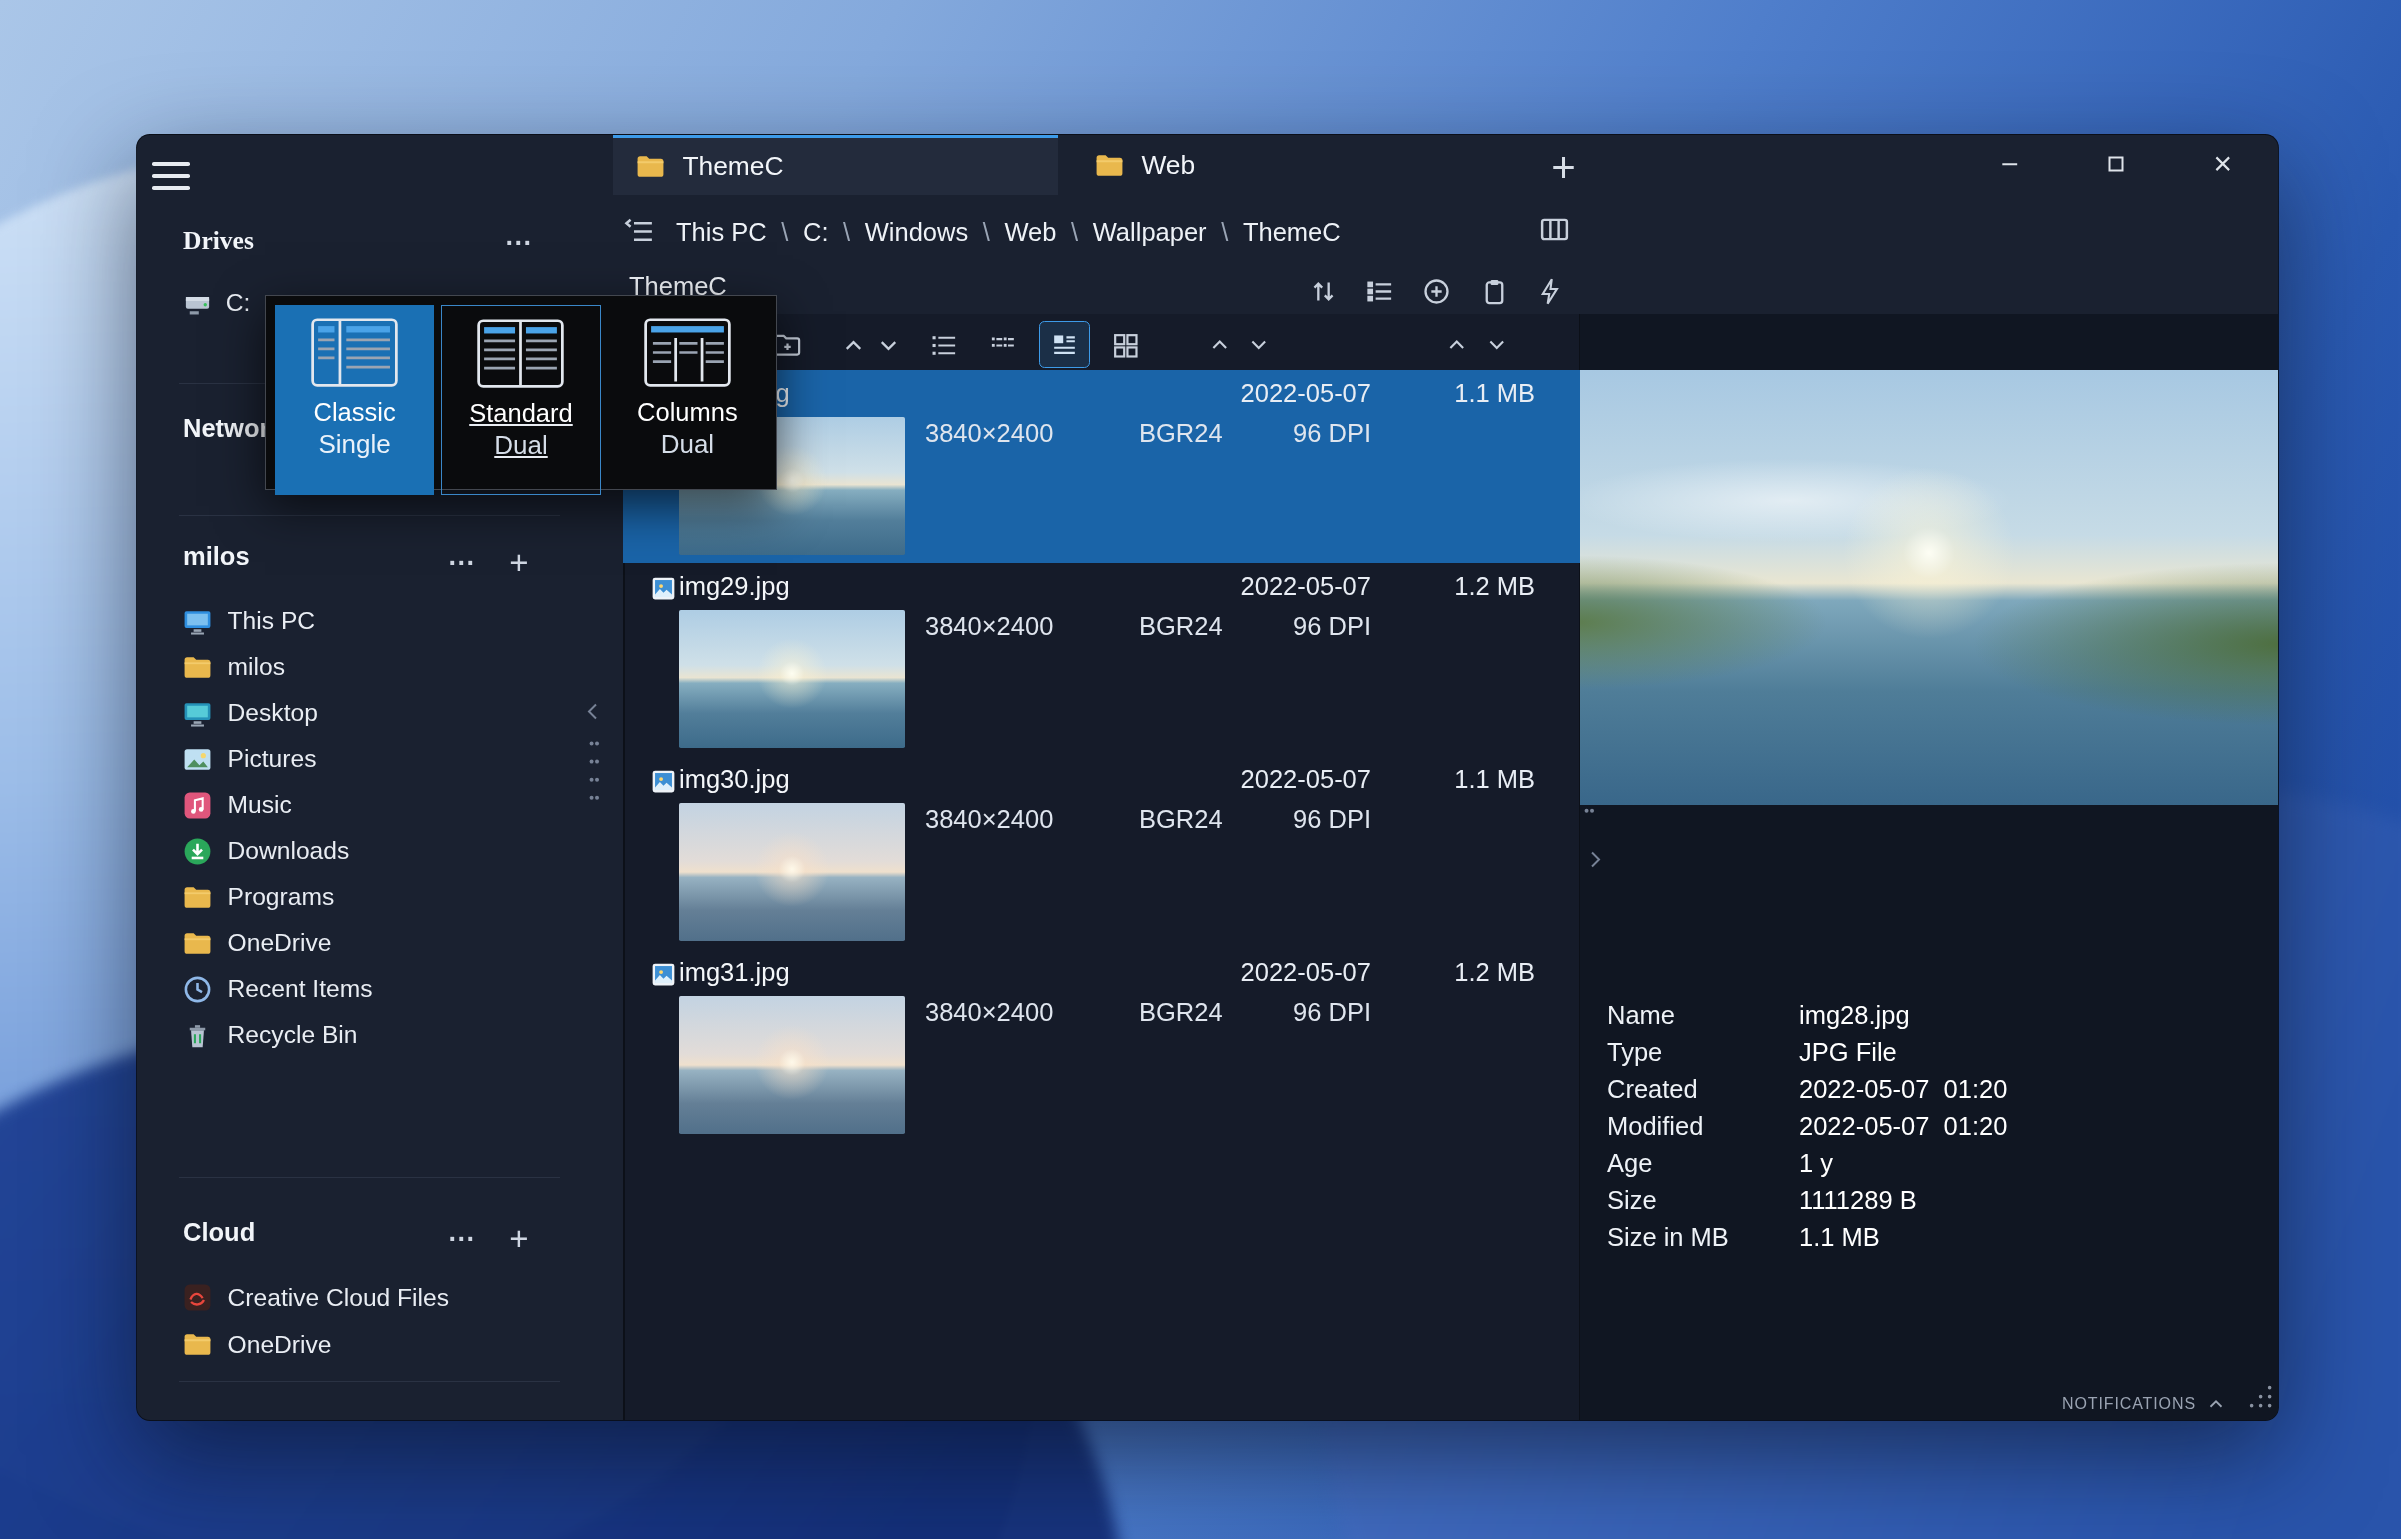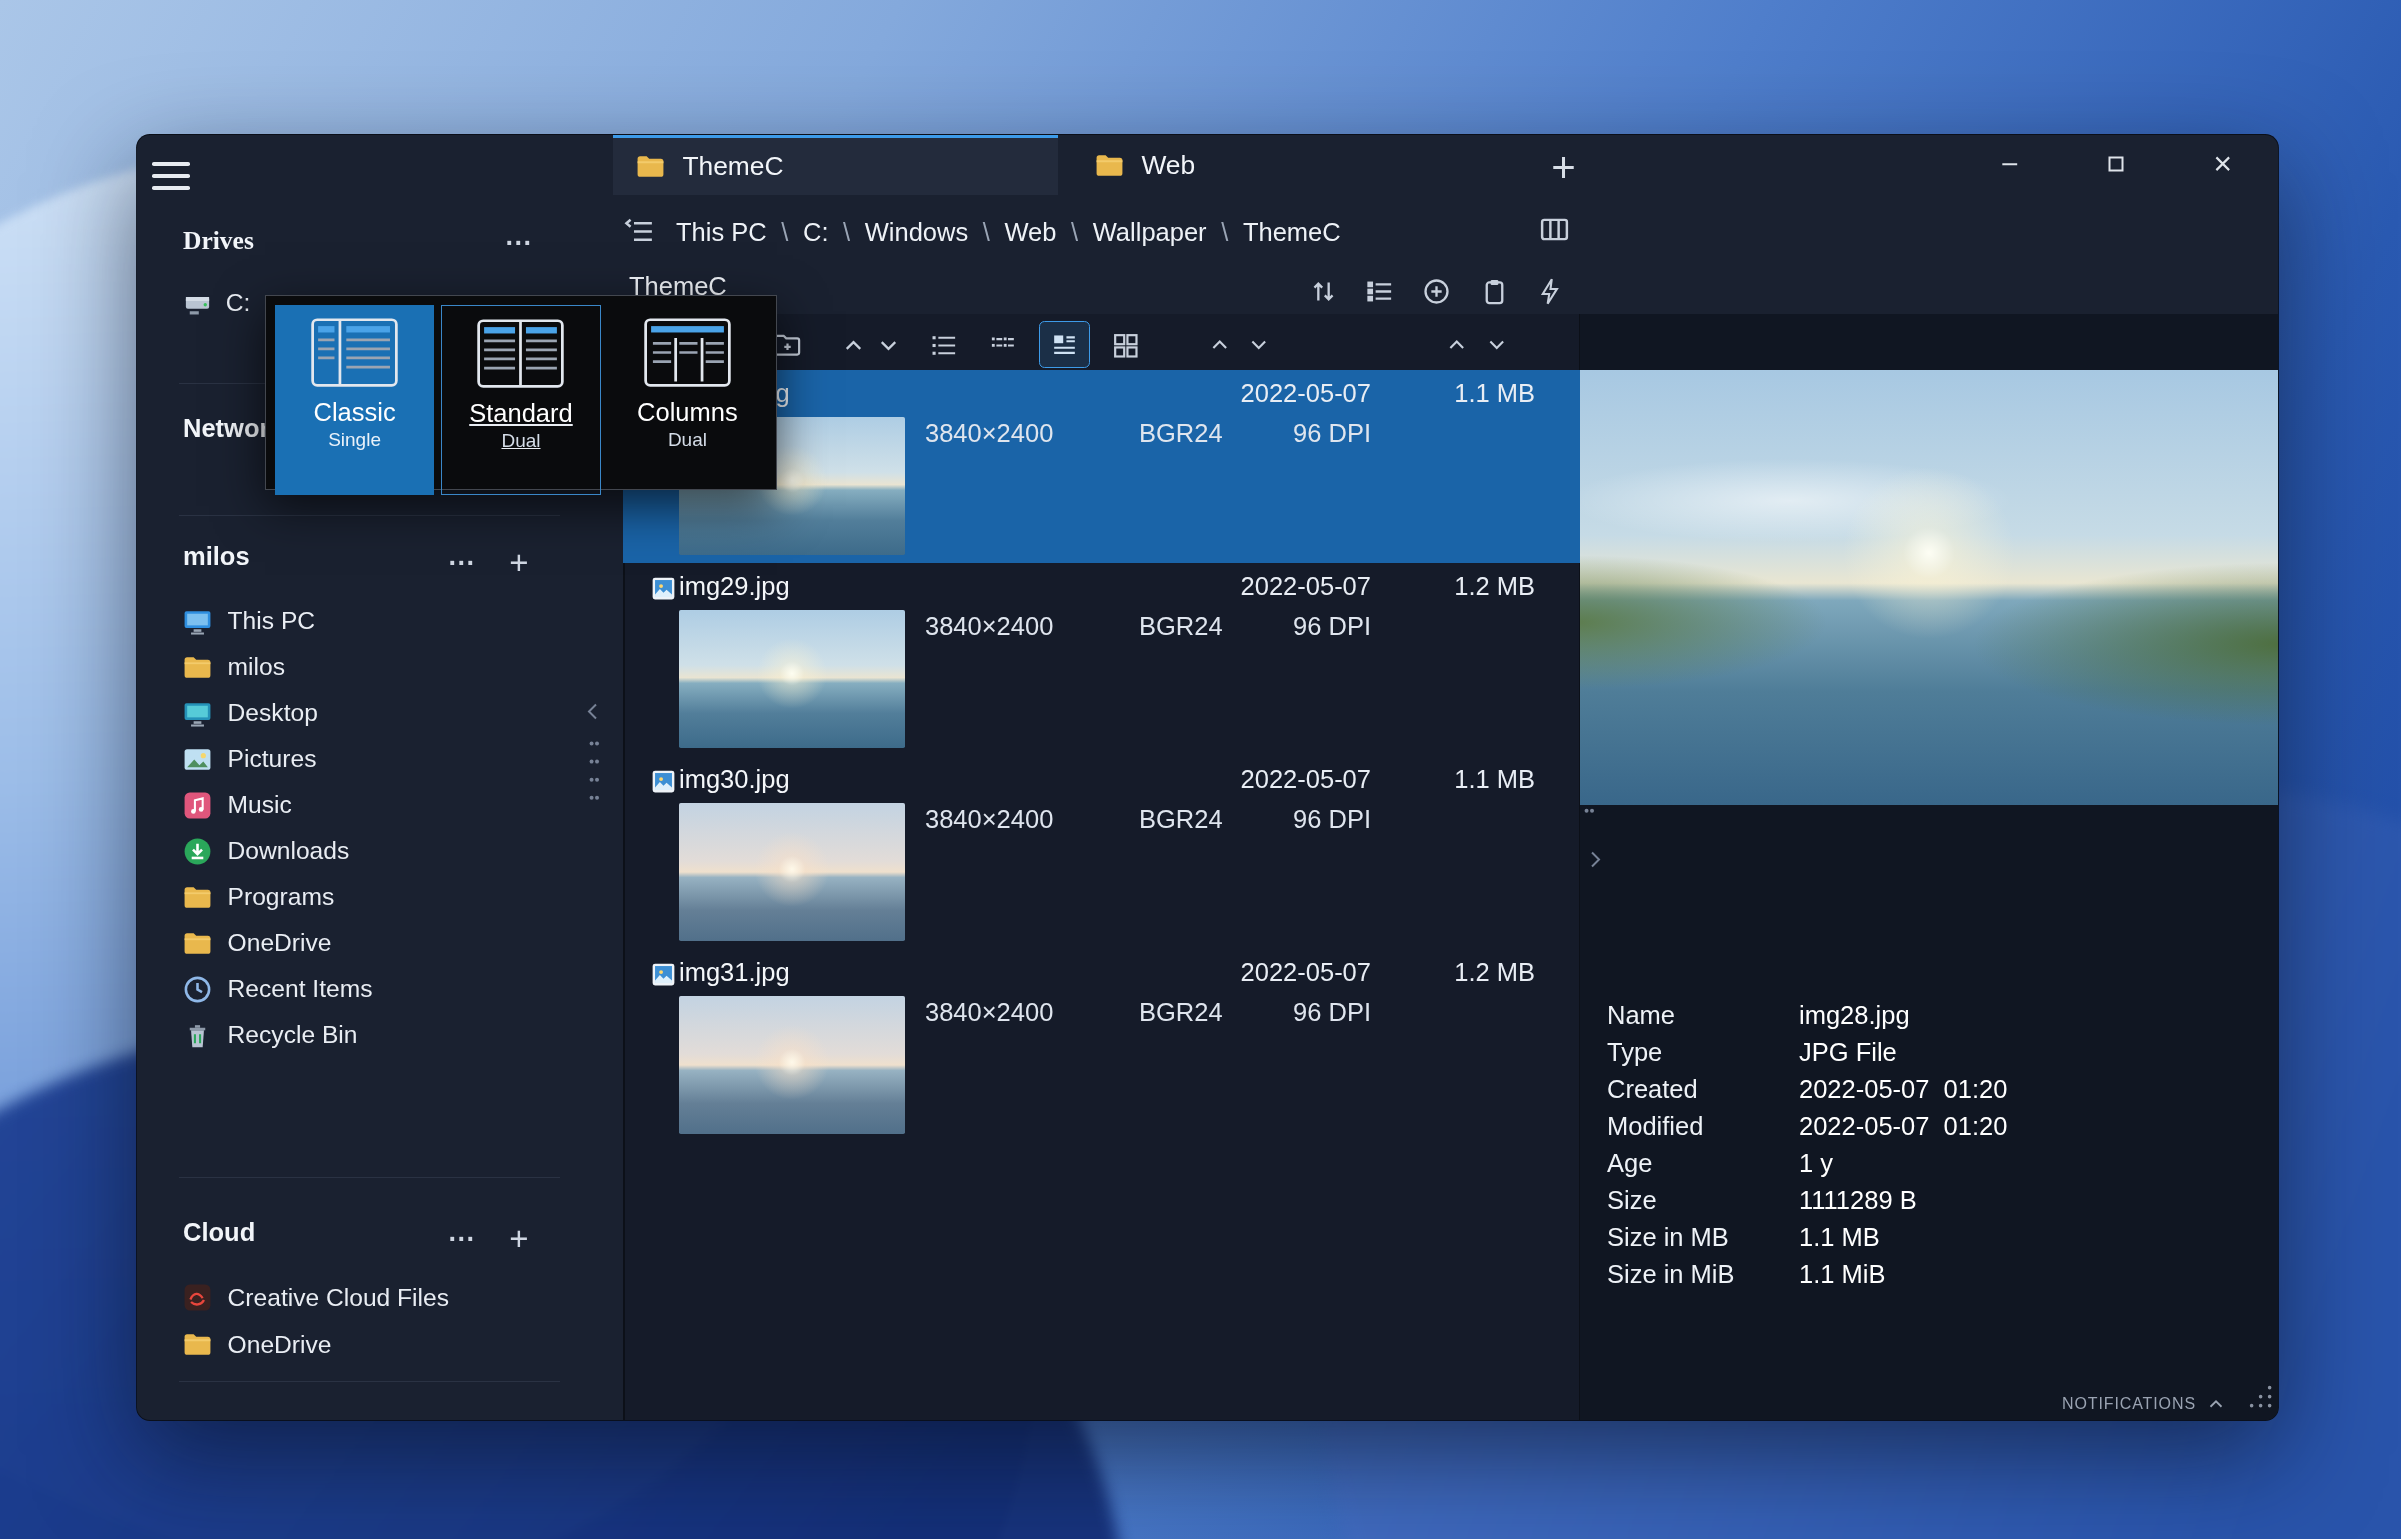--- a/index.html
+++ b/index.html
@@ -111,21 +111,21 @@
 
   
   .popup { position:absolute; left:128px; top:160px; width:512px; height:195px; background:#0a0b0d;
     border:0.9px solid #43474f; box-shadow:0 16.4px 46px rgba(0,0,0,.65); z-index:50; display:flex; gap:7.3px; padding:9px; }
   .opt { width:160px; height:190px; display:flex; flex-direction:column; align-items:center; cursor:pointer; padding-top:11px; }
   .opt.selected { background:#1a70b4; }
   .opt.outlined { border:0.9px solid #3a87c8;text-decoration:underline; }
   .opt-ico { width:91px; height:73px; display:flex; }
   .opt-ico svg { width:100%; height:100%; }
   .opt-title { margin-top:9px; font-size:25.5px; color:#ffffff; }
-  .opt-sub { margin-top:1.8px; font-size:19px; color:#d5dde8; }
+  .opt-sub { margin-top:1.8px; font-size:26px; color:#d5dde8; }
   .opt.selected .opt-sub { color:#eaf2fa; }
 </style>
 </head>
 <body>
 
 <div class="stage">
   <div class="bloom b4"></div>
   <div class="bloom b2"></div>
   <div class="bloom b1"></div>
   <div class="bloom b3"></div>
@@ -589,24 +589,20 @@
         <span class="dv">1 y</span>
       </div>
       <div class="drow">
         <span class="dl">Size</span>
         <span class="dv">1111289 B</span>
       </div>
       <div class="drow">
         <span class="dl">Size in MB</span>
         <span class="dv">1.1 MB</span>
       </div>
-      <div class="drow">
-        <span class="dl">Size in MiB</span>
-        <span class="dv">1.1 MiB</span>
-      </div>
     </div>
 
     <div class="notif">
       <span class="notif-label">NOTIFICATIONS</span>
       <svg width="22" height="22" viewBox="0 0 24 24" fill="none" stroke="#9aa3b2" stroke-width="2">
           <path d="M6 15l6-6 6 6"></path>
         </svg>
     </div>
     <div class="grip">
       <svg width="27" height="27" viewBox="0 0 24 24" fill="#8a93a2">

